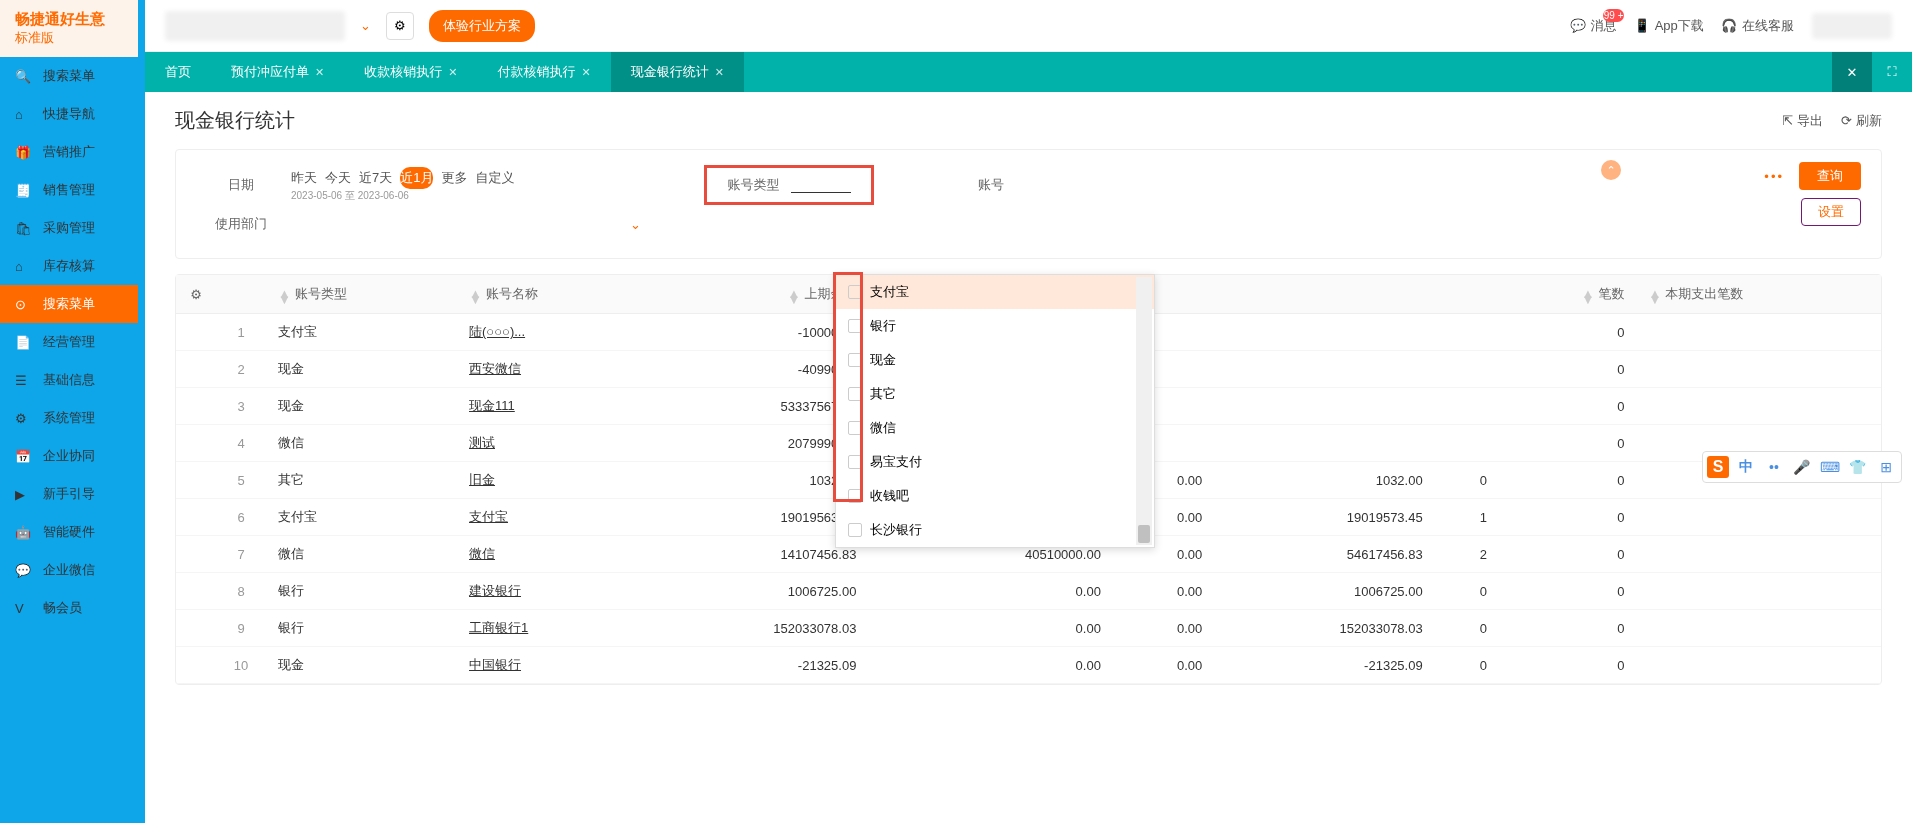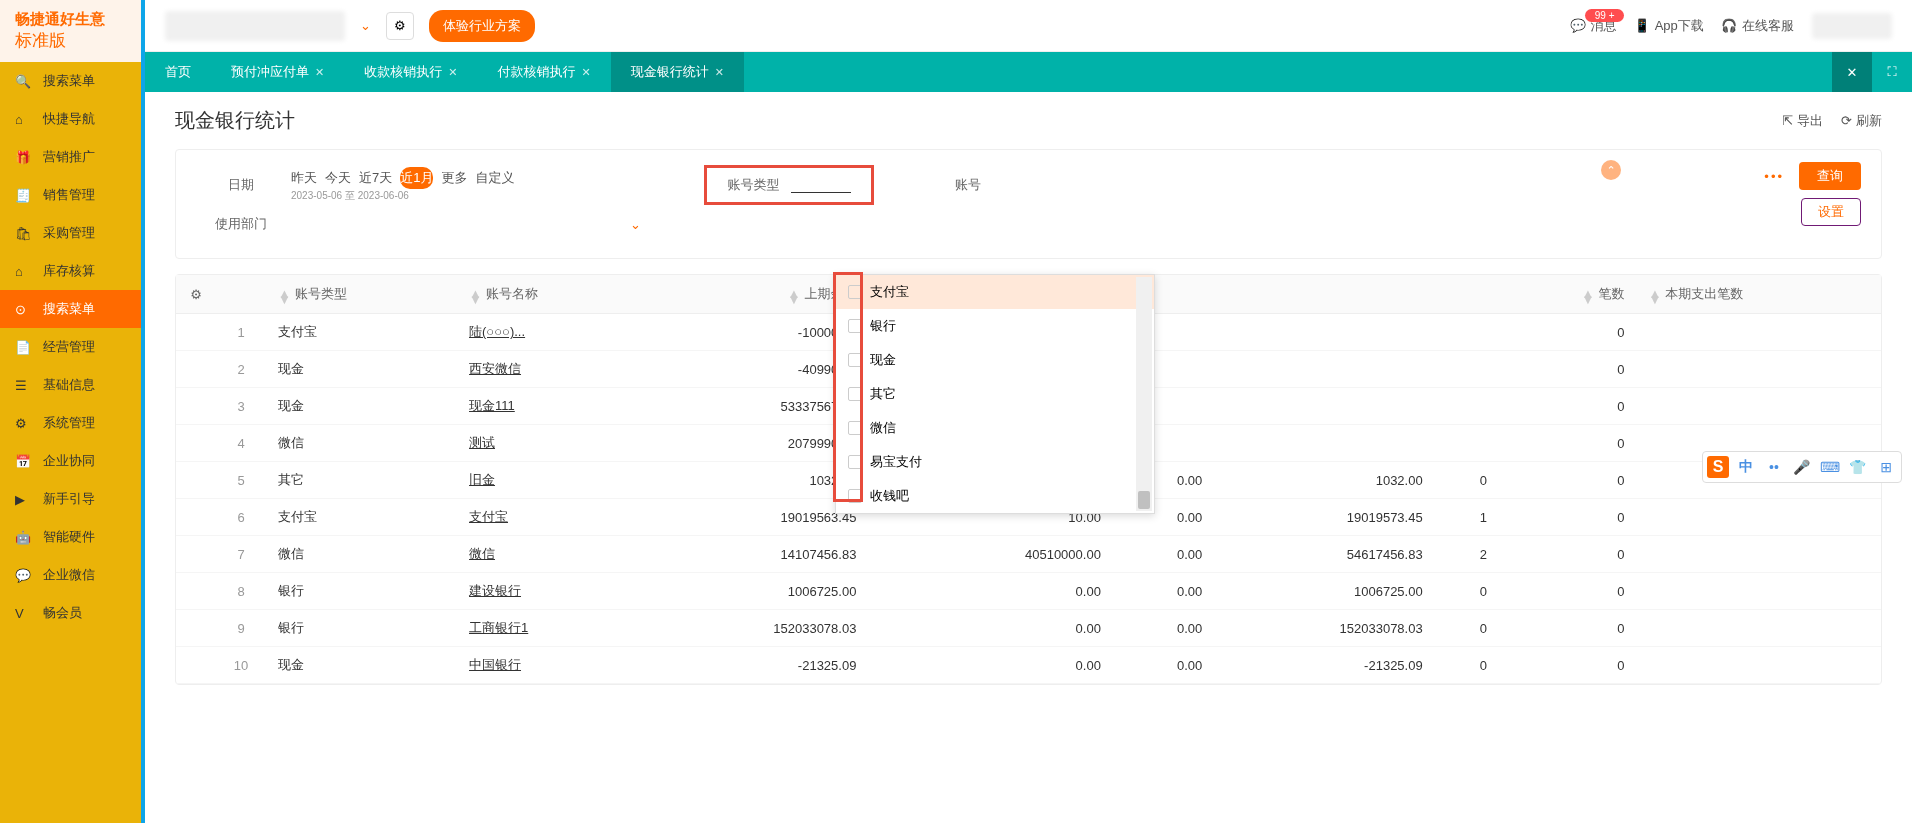--- a/index.html
+++ b/index.html
@@ -1,34 +1,34 @@
 <!DOCTYPE html>
 <html><head>
 <meta charset="utf-8">
 <style>
 *{margin:0;padding:0;box-sizing:border-box;font-family:"Microsoft YaHei",Arial,sans-serif;font-size:13px}
 body{background:#fff;overflow:hidden}
 .app{display:flex;height:823px;width:1912px}
-.sidebar{width:145px;background:#eab308;border-right:4px solid #0ea5e9}
+.sidebar{width:145px;background:#0ea5e9;border-right:7px solid #0ea5e9}
 .logo{padding:10px 15px;background:#fef3ea}
 .logo-main{color:#ff6a00;font-size:15px;font-weight:bold}
-.logo-sub{color:#ff6a00;font-size:17px}
+.logo-sub{color:#ff6a00;font-size:13px}
 .nav-item{display:flex;align-items:center;padding:10px 15px;color:#333;cursor:pointer}
 .nav-item.active{background:#ff6a00;color:#fff}
 .nav-item .icon{width:18px;margin-right:10px;display:inline-flex}
 .main{flex:1;display:flex;flex-direction:column}
 .topbar{height:52px;display:flex;align-items:center;padding:0 20px;border-bottom:1px solid #eee}
 .topbar-left{display:flex;align-items:center;gap:15px}
 .blur-box{width:180px;height:30px;background:#f0f0f0;border-radius:4px;filter:blur(2px)}
 .dropdown-chevron{color:#ff6a00}
 .gear-btn{width:28px;height:28px;border:1px solid #ddd;border-radius:4px;display:flex;align-items:center;justify-content:center;cursor:pointer}
 .btn-primary{background:#ff6a00;color:#fff;padding:7px 14px;border-radius:14px;border:none;cursor:pointer}
 .topbar-right{margin-left:auto;display:flex;align-items:center;gap:18px}
 .top-link{display:flex;align-items:center;gap:4px;color:#555;cursor:pointer;position:relative}
-.badge{position:absolute;top:-8px;right:-8px;background:#ff4d4f;color:#fff;font-size:10px;padding:1px 10px;border-radius:8px}
+.badge{position:absolute;top:-8px;right:-8px;background:#ff4d4f;color:#fff;font-size:10px;padding:1px 1px;border-radius:8px}
 .blur-box-sm{width:80px;height:26px;background:#f0f0f0;border-radius:4px;filter:blur(2px)}
 .tabbar{height:40px;background:#00b2a9;display:flex;align-items:center}
 .tab{padding:0 20px;height:40px;display:flex;align-items:center;color:#fff;cursor:pointer;gap:6px}
 .tab.active{background:#009088}
 .tab-close{font-size:11px;opacity:.8}
 .tab-actions{margin-left:auto;display:flex}
 .tab-action{width:40px;height:40px;display:flex;align-items:center;justify-content:center;color:#fff;cursor:pointer}
 .tab-action.close{background:#008078}
 .content{flex:1;padding:15px 30px;background:#fff;position:relative}
 .page-header{display:flex;align-items:center;margin-bottom:15px}
@@ -40,21 +40,21 @@
 .filter-group{display:flex;align-items:center;margin-right:60px}
 .filter-label{width:80px;text-align:center;color:#666;margin-right:10px}
 .date-opts{display:flex;gap:8px;align-items:center;flex-wrap:wrap}
 .date-opt{color:#555;cursor:pointer}
 .date-opt.active{background:#ff6a00;color:#fff;padding:2px 0;border-radius:10px}
 .date-range{color:#999;font-size:10px;width:100%}
 .acct-type-box{border:3px solid #e74c3c;padding:8px 20px;margin-left:130px;position:relative}
 .acct-type-label{color:#666}
 .acct-type-input{border:none;outline:none;width:60px;border-bottom:1px solid #333;margin-left:8px}
 .collapse-btn{position:absolute;right:260px;top:10px;width:20px;height:20px;background:#ffb380;border-radius:50%;display:flex;align-items:center;justify-content:center;color:#fff;cursor:pointer;font-size:11px}
-.filter-acct{margin-left:81px;color:#666}
+.filter-acct{margin-left:104px;color:#666}
 .filter-right{position:absolute;right:20px;top:12px;display:flex;flex-direction:column;gap:8px;align-items:flex-end}
 .btn-search{background:#ff6a00;color:#fff;padding:5px 18px;border-radius:4px;border:none;cursor:pointer}
 .btn-settings{background:#fff;color:#ff6a00;padding:4px 16px;border-radius:4px;border:1px solid #701a75;cursor:pointer}
 .dots{color:#ff6a00;letter-spacing:2px;margin-right:15px;cursor:pointer}
 .dept-select{display:flex;align-items:center;color:#666;cursor:pointer;width:350px;justify-content:space-between}
 .chevron-down-sm{color:#ff6a00}
 .dropdown-panel{position:absolute;top:182px;left:690px;width:320px;background:#fff;border:1px solid #ddd;box-shadow:0 2px 8px rgba(0,0,0,.15);z-index:100}
 .dropdown-highlight{position:absolute;top:180px;left:688px;width:30px;height:230px;border:3px solid #e74c3c;z-index:101;pointer-events:none}
 .dd-item{padding:8px 12px;display:flex;align-items:center;gap:8px;cursor:pointer}
 .dd-item.hover{background:#ffe8d9}
@@ -276,20 +276,24 @@
               <span>微信</span>
             </div>
             <div class="dd-item">
               <span class="dd-check"></span>
               <span>易宝支付</span>
             </div>
             <div class="dd-item">
               <span class="dd-check"></span>
               <span>收钱吧</span>
             </div>
+            <div class="dd-item">
+              <span class="dd-check"></span>
+              <span>长沙银行</span>
+            </div>
           </div>
         <div class="dd-scroll">
             <div class="dd-thumb"></div>
           </div>
       </div>
       <div class="dropdown-highlight"></div>
 
       <div class="table-wrap">
         <table>
           <thead>

